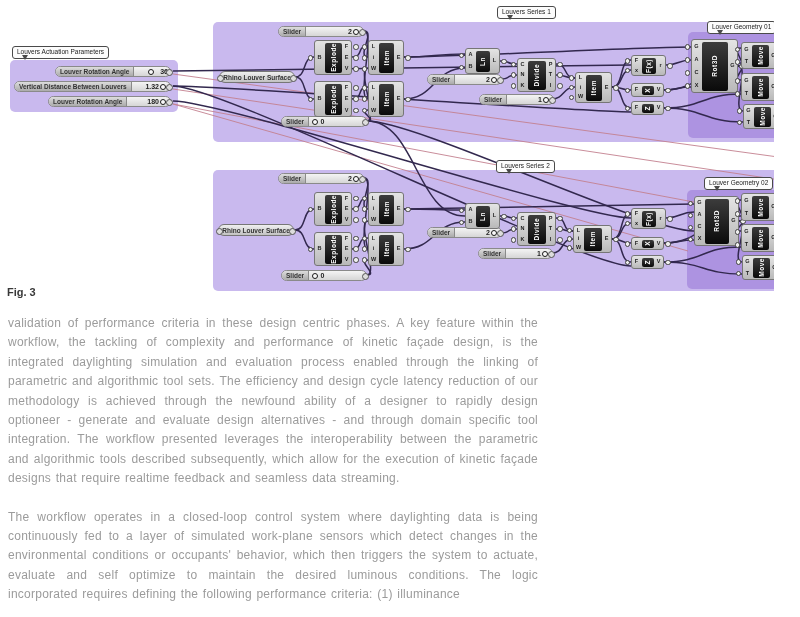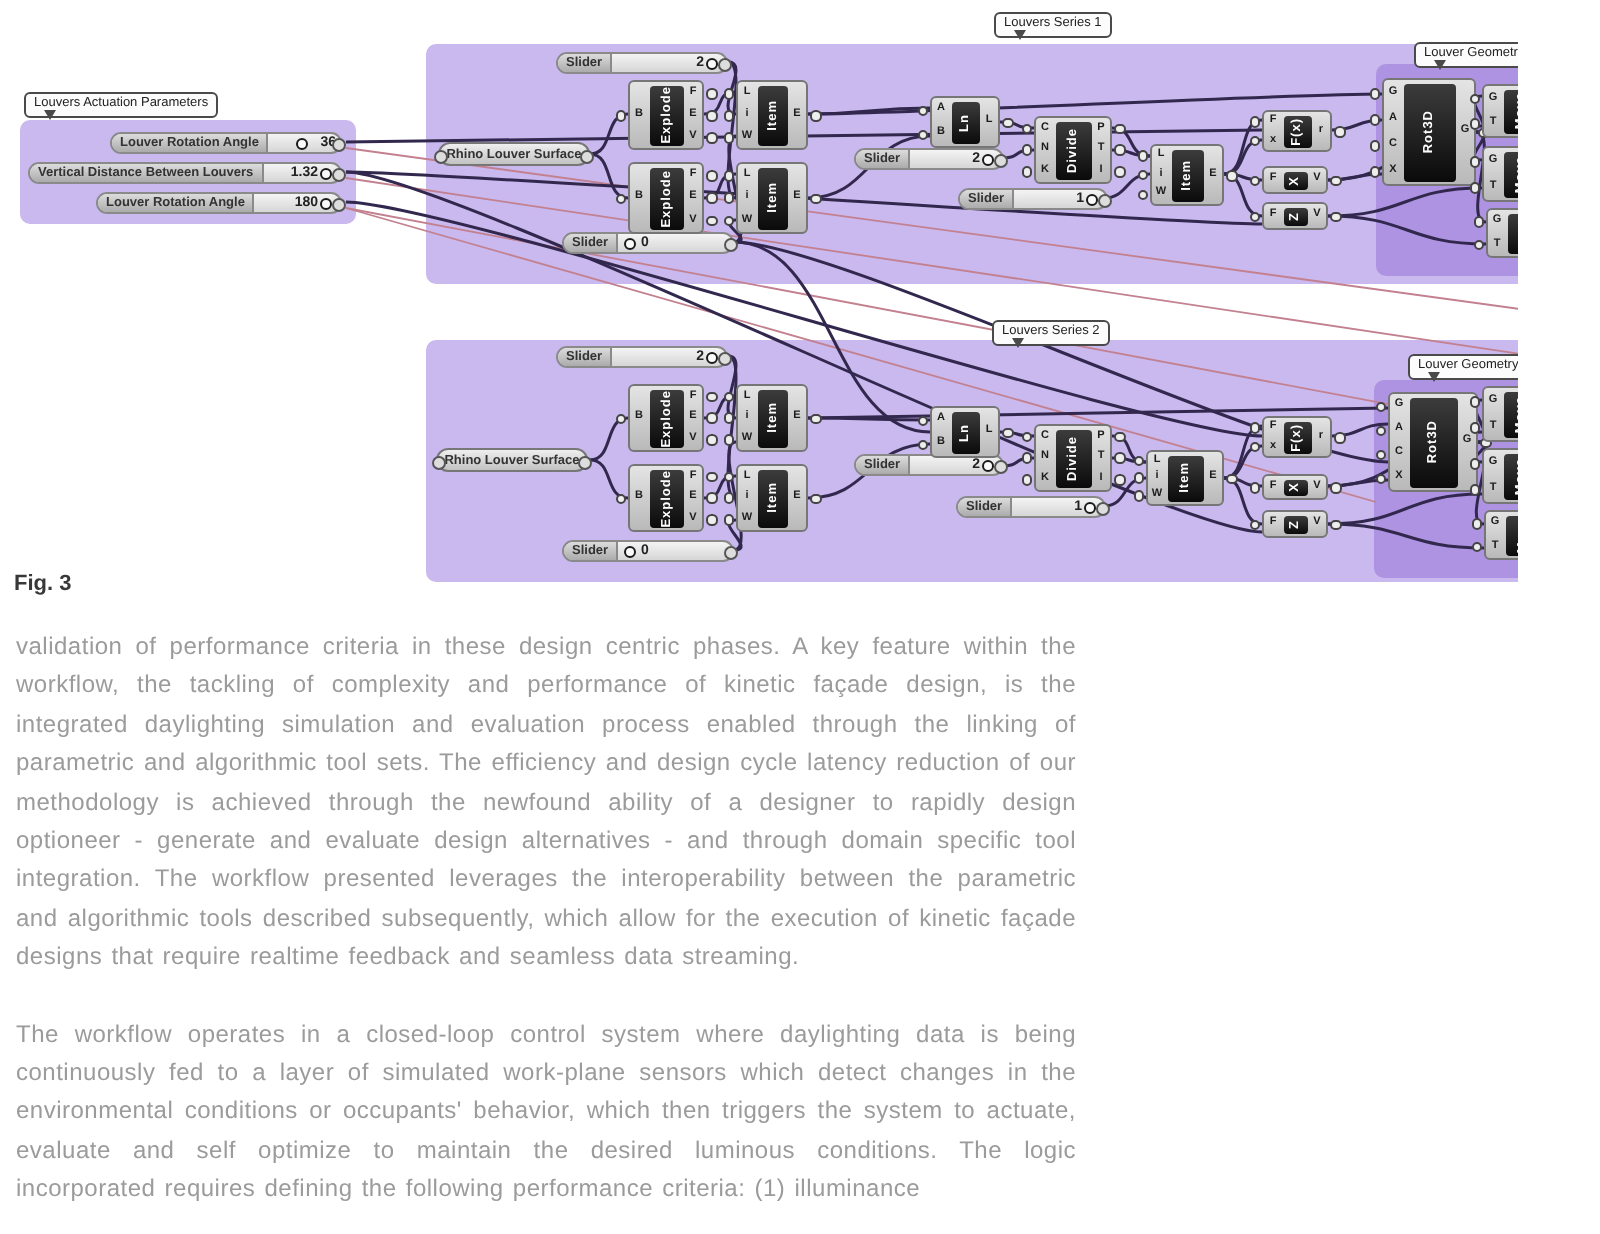--- a/index.html
+++ b/index.html
@@ -1,17 +1,17 @@
 <!DOCTYPE html>
 <html><head>
 <meta charset="utf-8">
 <style>
   html,body{margin:0;padding:0;background:#fff;}
   .page{position:relative;width:759px;height:617px;background:#fff;overflow:hidden;
-        font-family:"Liberation Sans",sans-serif;}
+        font-family:"Liberation Sans",sans-serif;padding-left:15px;}
   
   .fig{position:absolute;left:0;top:0;width:800px;height:308px;}
   .panel{position:absolute;border-radius:5px;z-index:1;}
   .wires{position:absolute;left:0;top:0;z-index:2;}
   .tag{position:absolute;background:#fcfcfc;border:1px solid #4a4a4a;border-radius:3px;
        font-size:6.5px;line-height:1;padding:2px 4px;color:#222;white-space:nowrap;z-index:6;}
   .tag:after{content:"";position:absolute;left:9px;bottom:-5px;border:3px solid transparent;
        border-top:5px solid #4a4a4a;width:0;height:0;}
   .slider{position:absolute;height:11px;background:linear-gradient(#f4f4f4,#d6d6d6);
        border:1px solid #8a8a8a;border-radius:6px;display:flex;align-items:stretch;

